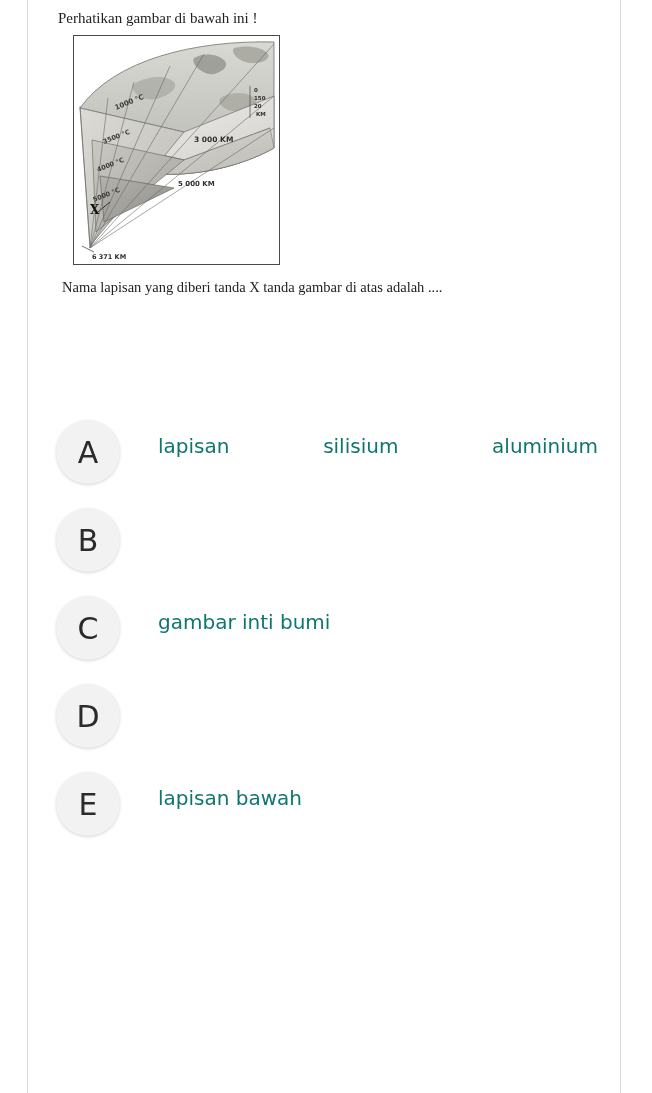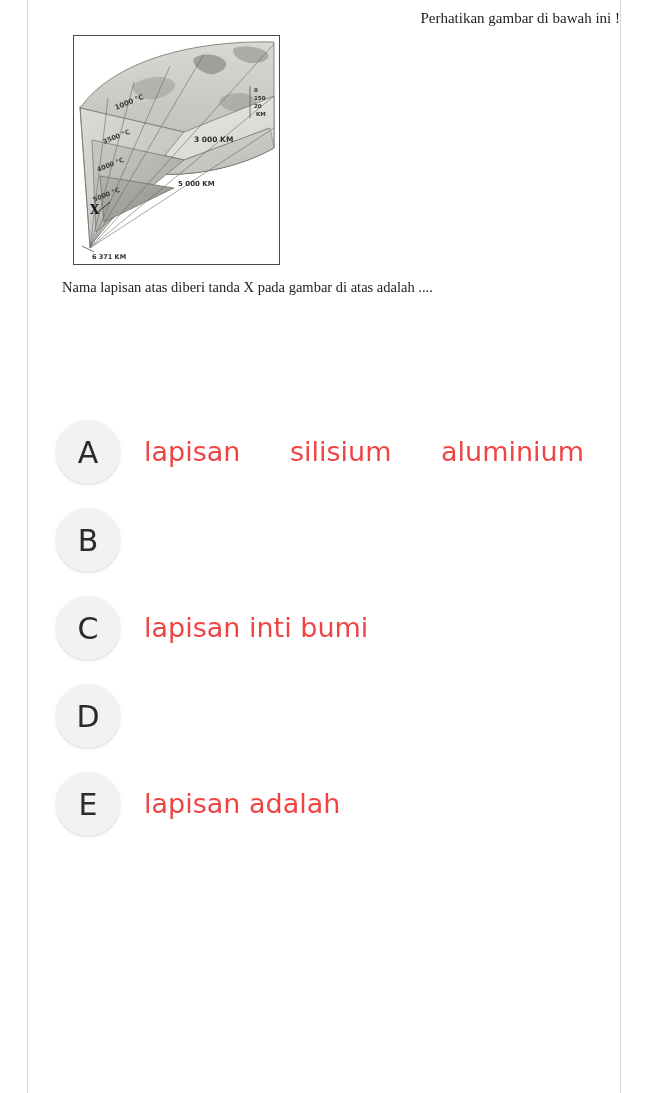--- a/index.html
+++ b/index.html
@@ -38,21 +38,20 @@
     left: 28px;
     top: 0;
     width: 592px;
   }
 
   .q-prompt {
     font-family: "Liberation Serif", serif;
     font-size: 15px;
     color: #222;
     margin: 10px 0 0 30px;
-    text-align: right;
   }
 
   
   .figure {
     position: relative;
     margin: 8px 0 0 45px;
     width: 205px;
     height: 228px;
     border: 1px solid #4a4a4a;
     background: #ffffff;
@@ -90,24 +89,24 @@
     box-shadow: 0 1px 3px rgba(0,0,0,0.16);
     display: flex;
     align-items: center;
     justify-content: center;
     font-size: 30px;
     color: #2b2b2b;
     font-family: "DejaVu Sans", sans-serif;
     font-weight: 400;
   }
   .option-text {
-    margin-left: 24px;
-    font-size: 27px;
+    margin-left: 38px;
+    font-size: 20px;
     line-height: 1.45;
-    color: #ef4444;
+    color: #0f766e;
     font-family: "DejaVu Sans", sans-serif;
     padding-top: 12px;
     flex: 1 1 auto;
   }
   .option-text.justify {
     display: block;
     text-align: justify;
     text-align-last: justify;
     max-width: 440px;
   }
@@ -194,41 +193,41 @@
         <text x="180" y="72">20</text>
         <text x="182" y="80">KM</text>
       </g>
       <path d="M176 50 L176 82" stroke="#4a4a46" stroke-width="0.7"></path>
 
       <text x="16" y="178" font-size="12" font-weight="bold" font-family="DejaVu Serif, serif" fill="#111">X</text>
       <path d="M24 176 L36 166" stroke="#222" stroke-width="0.9" fill="none"></path>
     </svg>
   </div>
 
-  <div class="fig-caption">Nama lapisan atas diberi tanda X pada gambar di atas adalah ....</div>
+  <div class="fig-caption">Nama lapisan yang diberi tanda X tanda gambar di atas adalah ....</div>
 </div>
 
 <div class="options">
 
   <div class="option">
     <div class="option-bubble">A</div>
     <div class="option-text justify">lapisan silisium aluminium</div>
   </div>
 
   <div class="option">
     <div class="option-bubble">B</div>
   </div>
 
   <div class="option">
     <div class="option-bubble">C</div>
-    <div class="option-text">lapisan inti bumi</div>
+    <div class="option-text">gambar inti bumi</div>
   </div>
 
   <div class="option">
     <div class="option-bubble">D</div>
   </div>
 
   <div class="option">
     <div class="option-bubble">E</div>
-    <div class="option-text">lapisan adalah</div>
+    <div class="option-text">lapisan bawah</div>
   </div>
 
 </div>
 
 </body></html>

